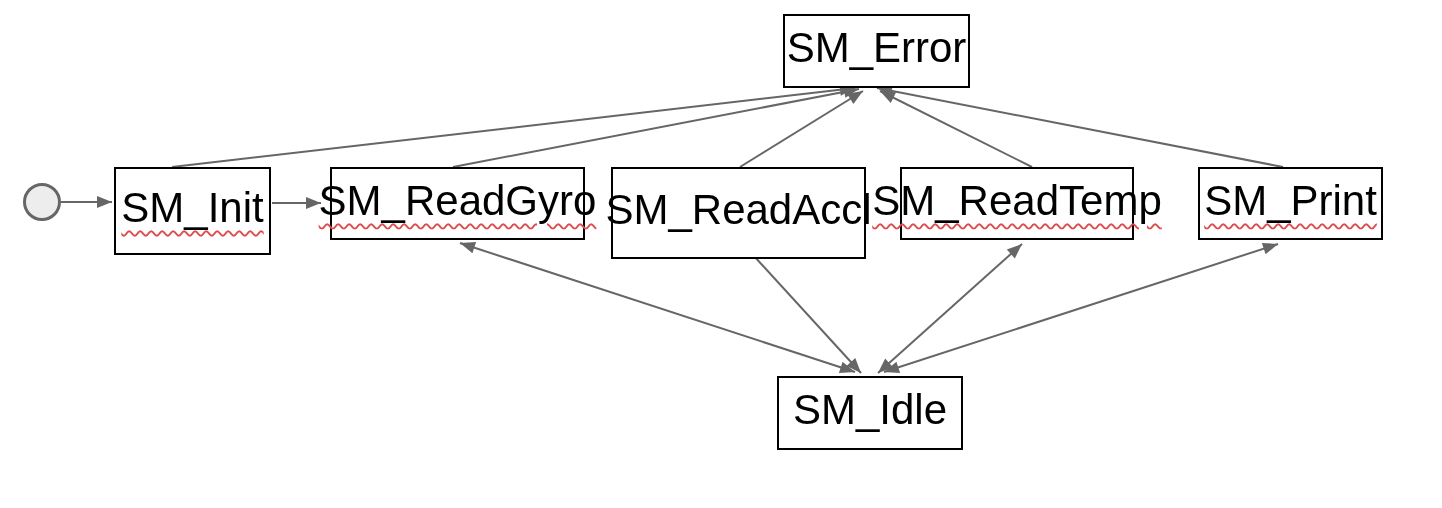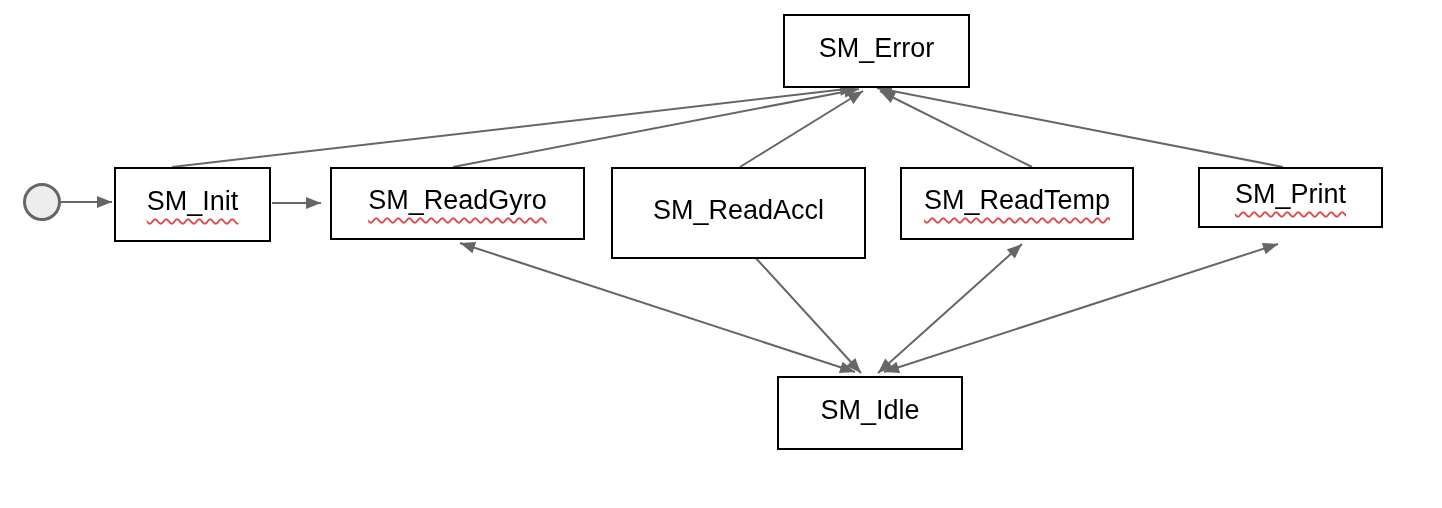--- a/index.html
+++ b/index.html
@@ -14,21 +14,21 @@
   .edge-line{stroke:var(--edge,#666);stroke-width:2;fill:none;}
   .edge-arrow{fill:var(--edge,#666);stroke:none;}
   .state{
     position:absolute;
     box-sizing:border-box;
     background:var(--boxfill,#fff);
     border:2px solid var(--boxborder,#000);
     display:flex;align-items:center;justify-content:center;
   }
   .state .label{
-    font-size:27px;
+    font-size:42px;
     line-height:1;
     color:var(--text,#000);
     white-space:nowrap;
     padding-bottom:6px;
   }
   .state.misspelled .label{
     text-decoration-line:underline;
     text-decoration-style:wavy;
     text-decoration-color:var(--squiggle,#dd4b4b);
     text-decoration-thickness:2px;
@@ -73,31 +73,31 @@
       <line x1="1278" y1="244" x2="884" y2="372" class="edge-line"></line>
       <polygon points="884,372 896.4121816703016,361.6589291568315 900.1199045496448,373.0717636448102" class="edge-arrow"></polygon>
       <polygon points="1278,244 1265.5878183296984,254.34107084316844 1261.8800954503552,242.92823635518982" class="edge-arrow"></polygon>
     </svg>
 
   <div class="start-state" style="left: 23px; top: 183px; width: 38px; height: 38px;"></div>
 
   <div class="state" style="left: 783px; top: 14px; width: 187px; height: 74px;">
     <span class="label">SM_Error</span>
   </div>
-  <div class="state misspelled" style="left: 114px; top: 167px; width: 157px; height: 75px;">
+  <div class="state misspelled" style="left: 114px; top: 167px; width: 157px; height: 88px;">
     <span class="label">SM_Init</span>
   </div>
   <div class="state misspelled" style="left: 323px; top: 167px; width: 255px; height: 73px; margin-left: 7px;">
     <span class="label">SM_ReadGyro</span>
   </div>
   <div class="state" style="left: 611px; top: 167px; width: 255px; height: 92px;">
     <span class="label">SM_ReadAccl</span>
   </div>
   <div class="state misspelled" style="left: 900px; top: 167px; width: 234px; height: 73px;">
     <span class="label">SM_ReadTemp</span>
   </div>
-  <div class="state misspelled" style="left: 1198px; top: 167px; width: 185px; height: 61px;">
+  <div class="state misspelled" style="left: 1198px; top: 167px; width: 185px; height: 73px;">
     <span class="label">SM_Print</span>
   </div>
   <div class="state" style="left: 777px; top: 376px; width: 186px; height: 74px;">
     <span class="label">SM_Idle</span>
   </div>
 </div>
 
 </body></html>

